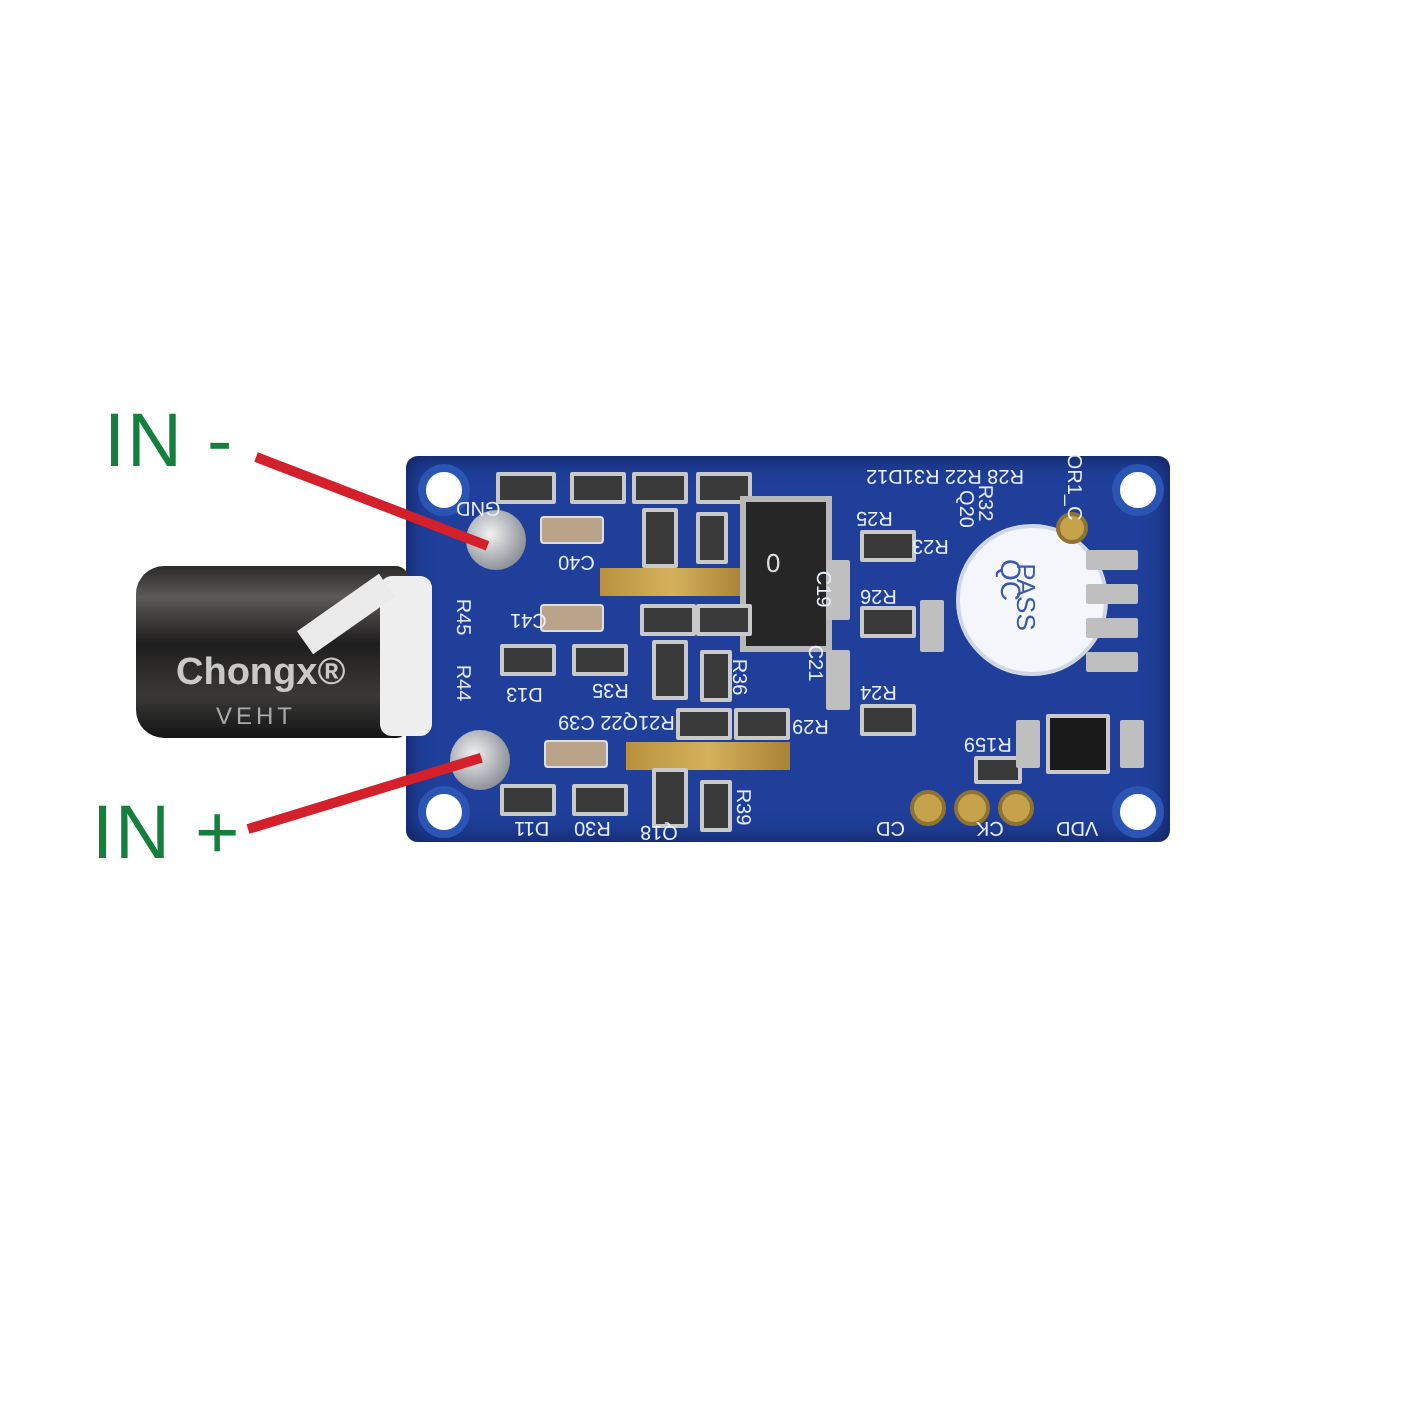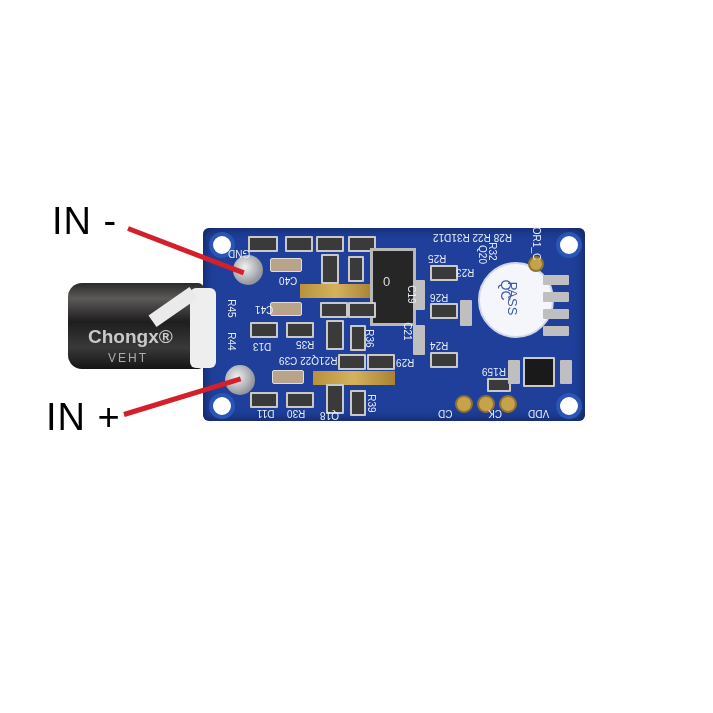--- a/index.html
+++ b/index.html
@@ -1,18 +1,18 @@
 <!DOCTYPE html>
 <html><head>
 <meta charset="utf-8">
 <style>
   html,body{margin:0;padding:0;background:#fff;}
   body{width:713px;height:713px;position:relative;overflow:hidden;font-family:"Liberation Sans",sans-serif;}
   .abs{position:absolute;}
-  .callout{color:#000000;font-size:38px;font-weight:normal;letter-spacing:1px;}
+  .callout{color:#15803d;font-size:38px;font-weight:normal;letter-spacing:1px;}
   .board{left:203px;top:228px;width:382px;height:193px;background:#1f3f9a;border-radius:6px;
     box-shadow:inset 0 0 12px rgba(0,0,20,.55);}
   .hole{width:18px;height:18px;border-radius:50%;background:#fff;border:4px solid #2a55b5;}
   .silk{color:#e8eef8;font-size:10px;font-family:"Liberation Sans",sans-serif;white-space:nowrap;}
   .rot{transform:rotate(180deg);}
   .rot90{transform:rotate(90deg);}
   .smd{background:#3a3a3a;border:2px solid #c9c9c9;border-radius:1px;}
   .pad{background:#bfbfbf;border-radius:1px;}
   .cap{background:#b9a48a;border:1px solid #ddd;border-radius:2px;}
   .gold{background:linear-gradient(90deg,#b9913e,#d4b25c,#a88235);}

